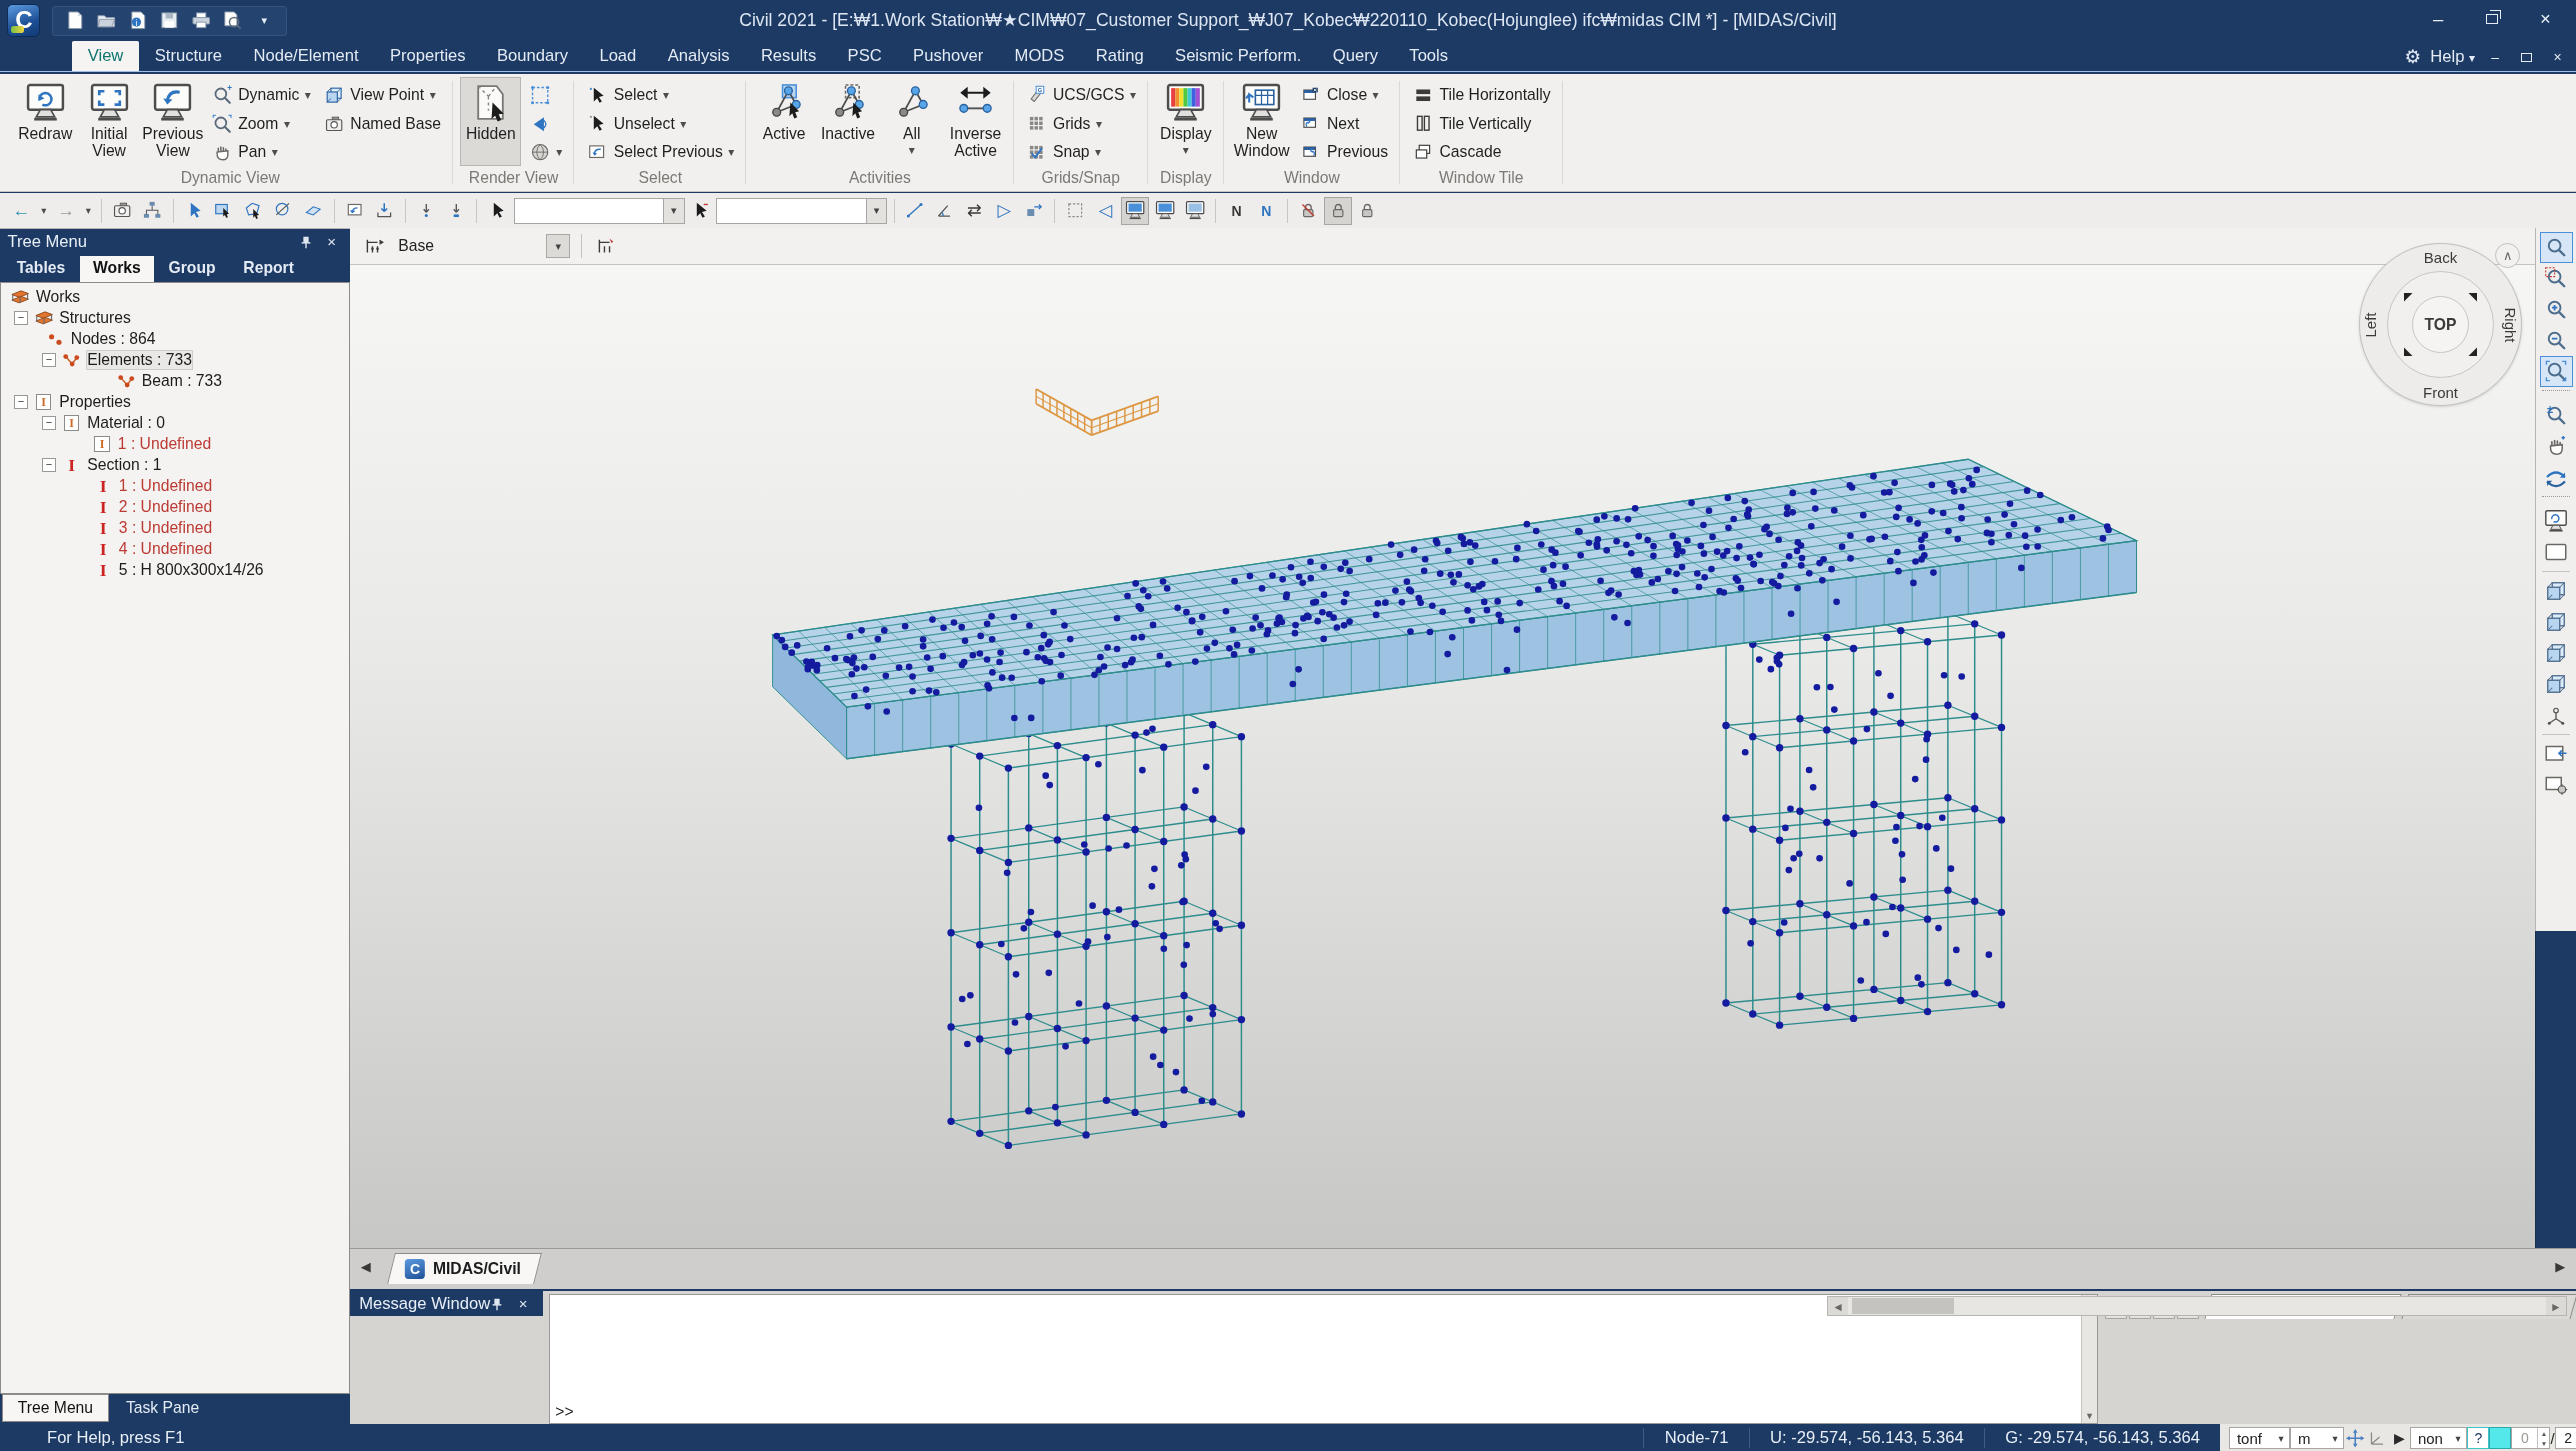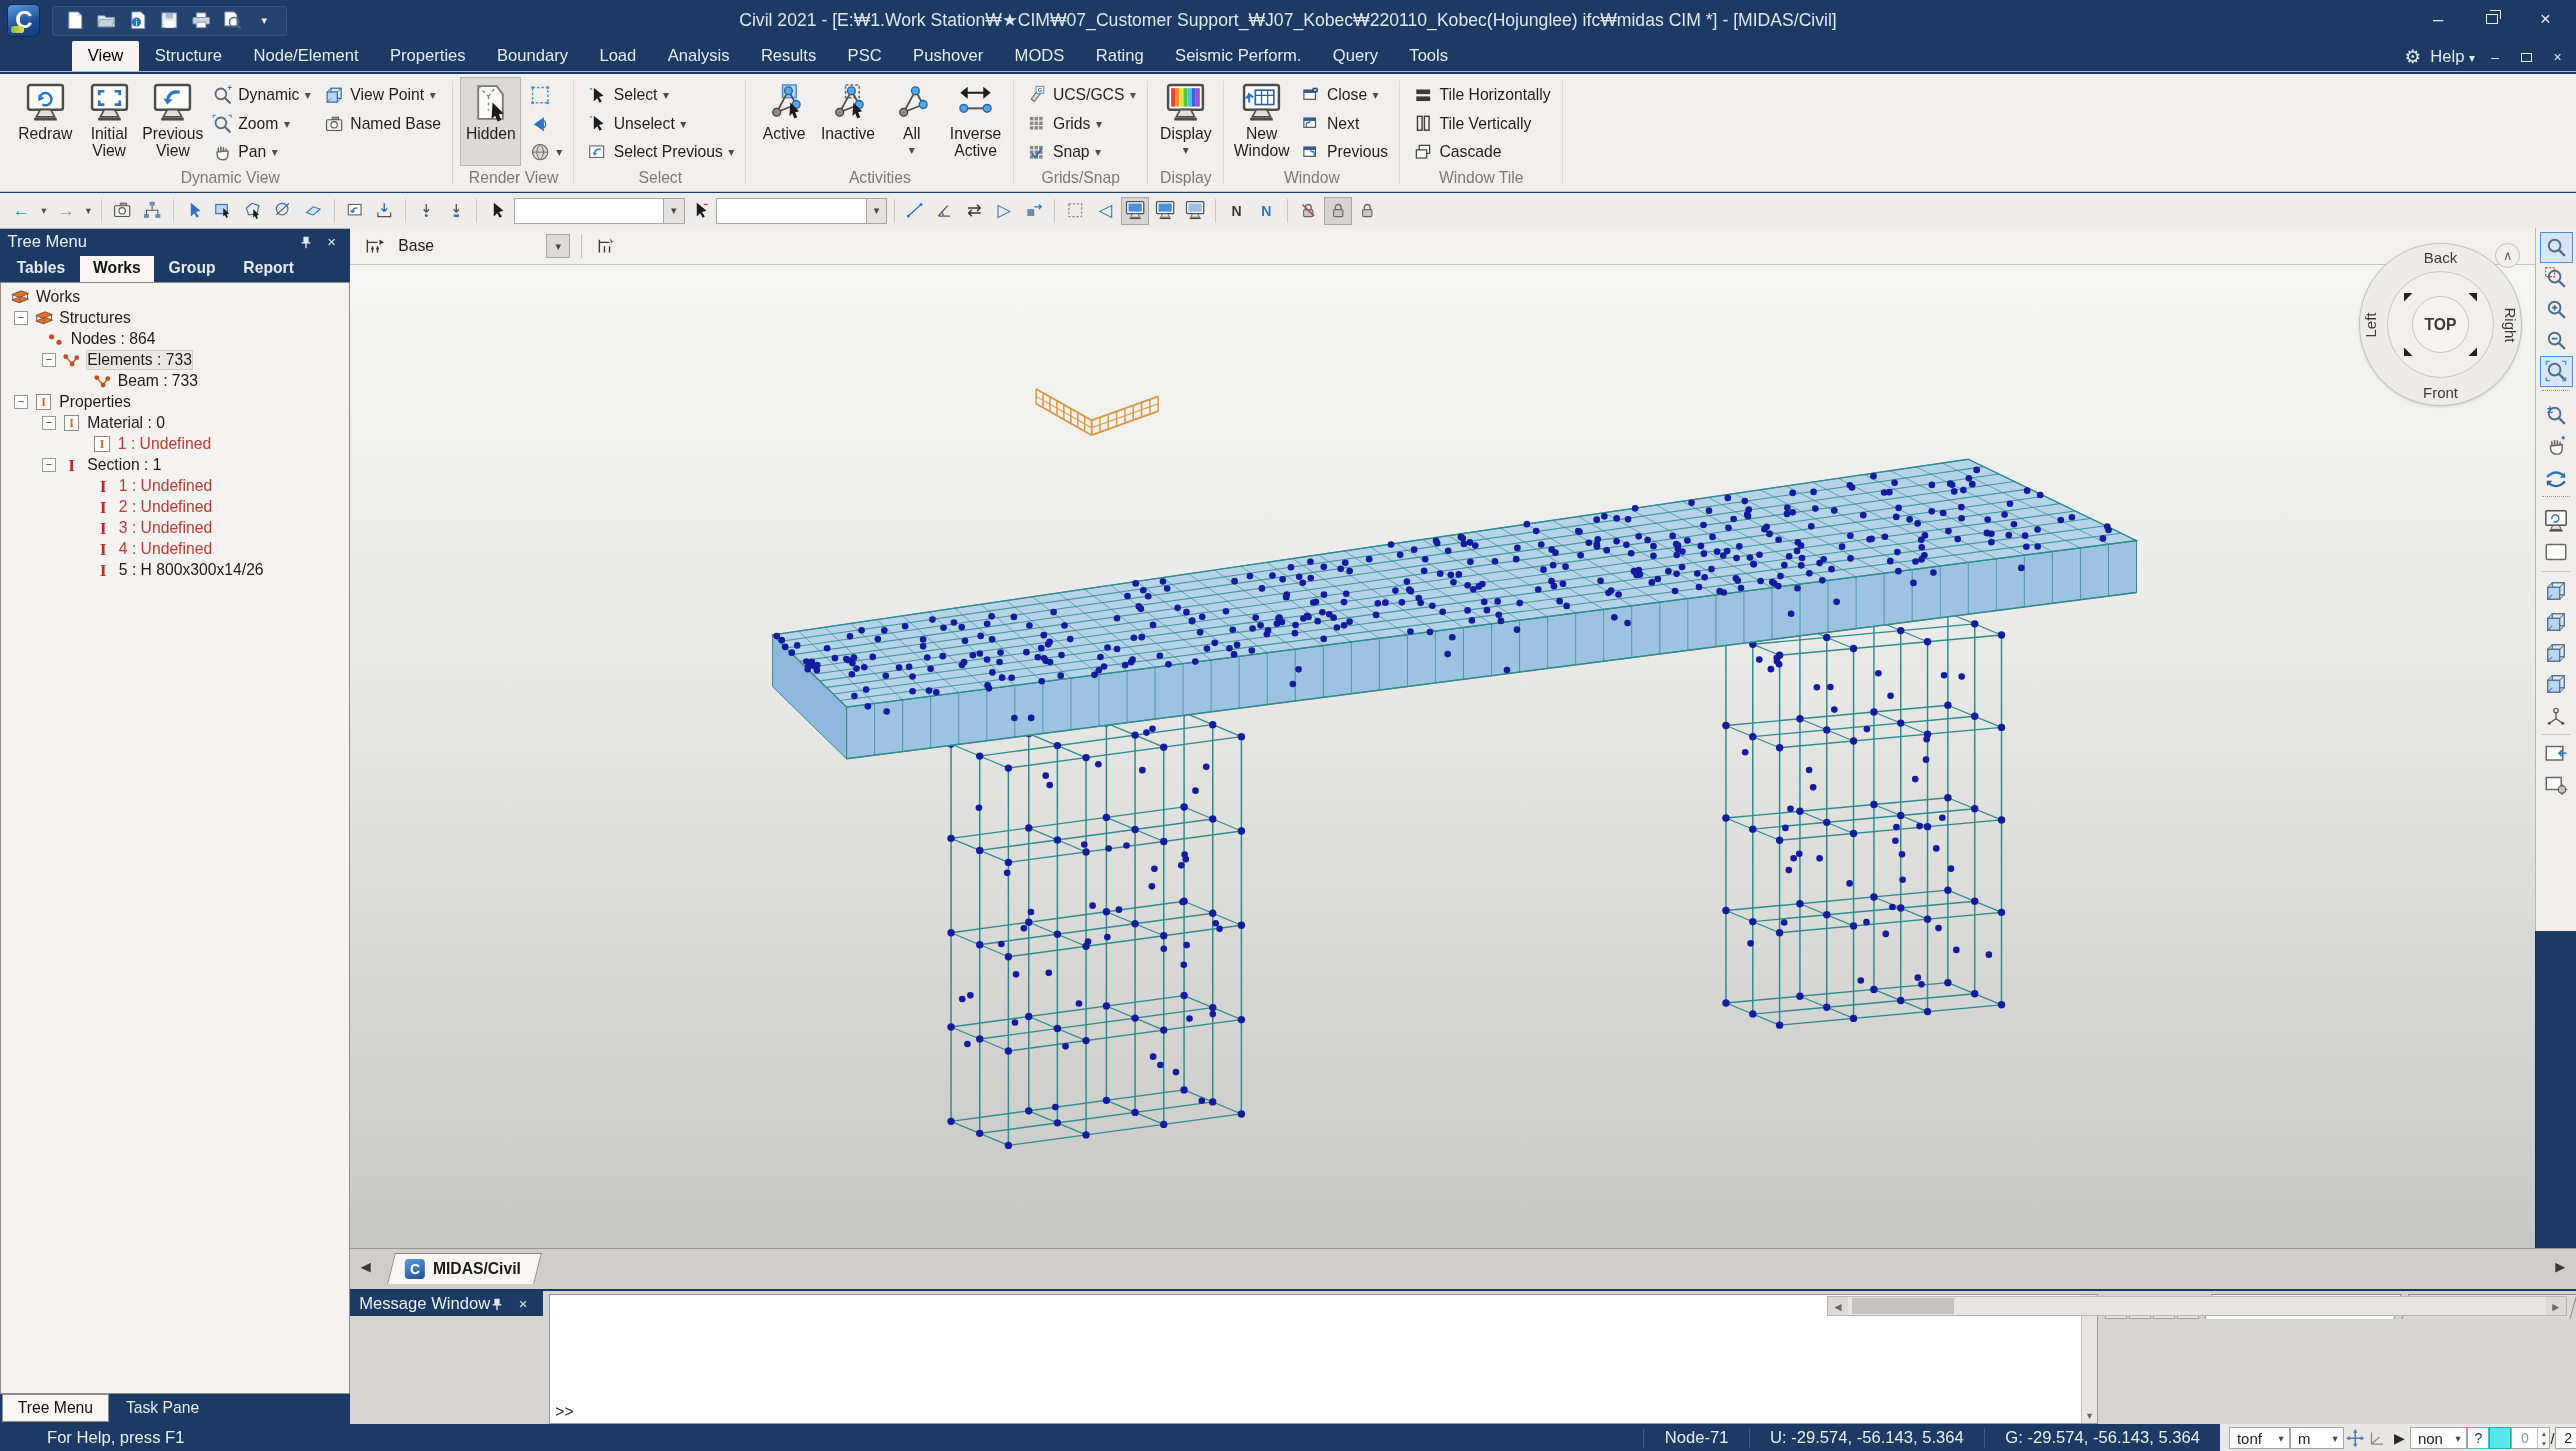--- a/index.html
+++ b/index.html
@@ -18,21 +18,21 @@
   .qbtn { width:26px; height:22px; display:flex; align-items:center; justify-content:center; color:#e8eef6; }
   #wtitle { position:absolute; left:0; right:0; top:0; height:41px; display:flex; align-items:center; justify-content:center; color:#dde6f2; font-size:17.6px; pointer-events:none; }
   #wincontrols { position:absolute; right:5.5px; top:3.7px; display:flex; gap:3.7px; }
   .wc { width:50px; height:30px; display:flex; align-items:center; justify-content:center; color:#e8eef6; font-size:18.5px; }
   .wc .restore-box { width:12px; height:10.2px; border:1.8px solid #e8eef6; position:relative; }
   .wc .restore-box::before { content:""; position:absolute; left:2.8px; top:-4.6px; width:10.2px; height:8.3px; border:1.8px solid #e8eef6; border-left:none; border-bottom:none; }
 
   
   #menubar { position:absolute; left:0; top:41px; width:2576px; height:31px; background:#1c3a64; display:flex; align-items:flex-end; padding-left:72px; border-bottom:1.8px solid #9fc0e2; }
   .mitem { padding:4.6px 15.7px 5.5px; color:#e4ebf4; font-size:16.6px; }
-  .mitem.active { background:#f5f4f2; color:#000000; border-radius:1.8px 1.8px 0 0; }
+  .mitem.active { background:#f5f4f2; color:#0f766e; border-radius:1.8px 1.8px 0 0; }
   #menu-right { position:absolute; right:7.4px; top:3.7px; height:24px; display:flex; align-items:center; gap:9.2px; color:#e4ebf4; font-size:16.6px; }
   #menu-right .gear { font-size:18.5px; }
   #menu-right .sm { font-size:14px; width:22px; text-align:center; }
   #menu-right .restore-sm { width:10.2px; height:8.3px; border:1.8px solid #e4ebf4; }
 
   
   #ribbon { position:absolute; left:0; top:74px; width:2576px; height:118px; background:#f1f0ee; border-bottom:0.9px solid #c9c7c4; display:flex; padding-left:7.4px; }
   .rgroup { position:relative; display:flex; flex-direction:column; padding:2.8px 7.4px 0; }
   .rgroup::after { content:""; position:absolute; right:0; top:7.4px; bottom:7.4px; width:0.9px; background:#dbd9d6; }
   .rg-body { flex:1; display:flex; align-items:flex-start; gap:2.8px; }
@@ -890,21 +890,21 @@
     </div>
     <div class="trow" style="padding-left:41px">
       <span class="exp">−</span>
       <span class="ticon">
           <svg width="18.5" height="16.6" viewBox="0 0 20 18">
             <use href="#elem"></use>
           </svg>
         </span>
       <span class="tlabel sel">Elements : 733</span>
     </div>
-    <div class="trow" style="padding-left:91px">
+    <div class="trow" style="padding-left:115px">
       <span class="ticon">
           <svg width="18.5" height="16.6" viewBox="0 0 20 18">
             <use href="#elem"></use>
           </svg>
         </span>
       <span class="tlabel">Beam : 733</span>
     </div>
     <div class="trow" style="padding-left:13px">
       <span class="exp">−</span>
       <span class="ticon">

